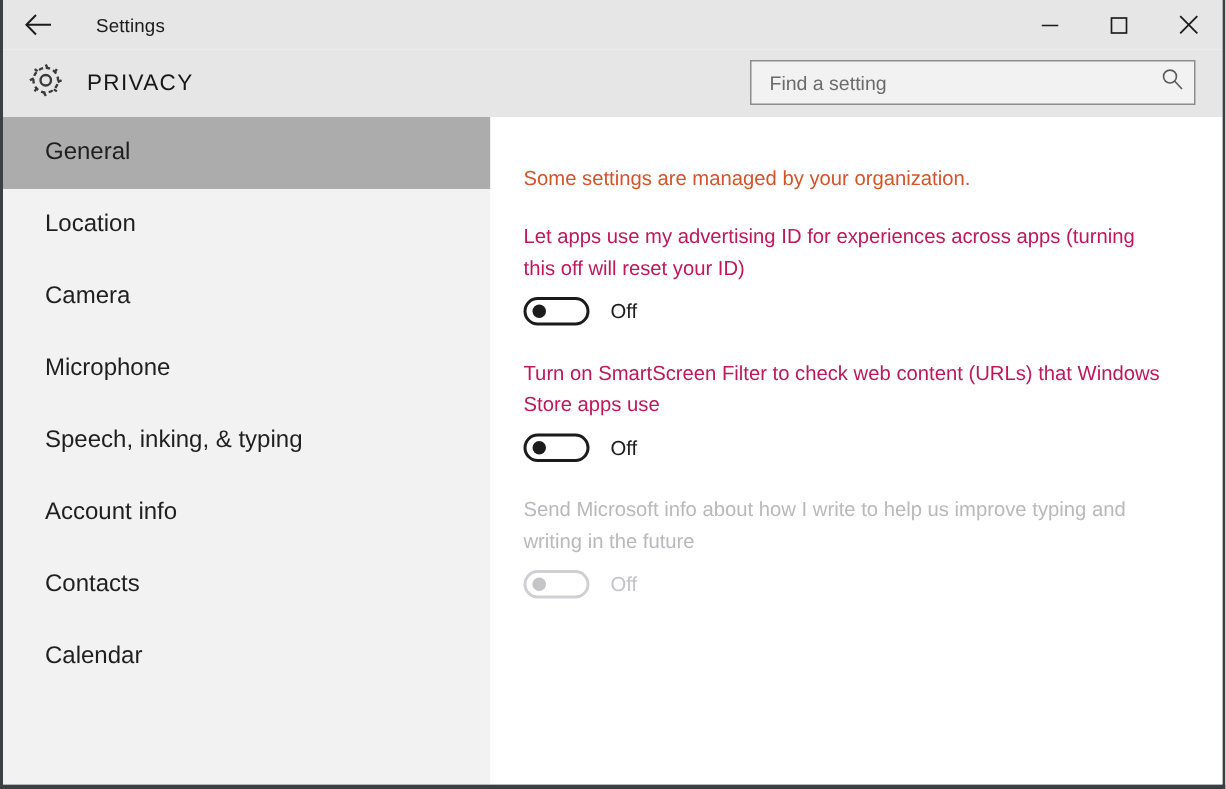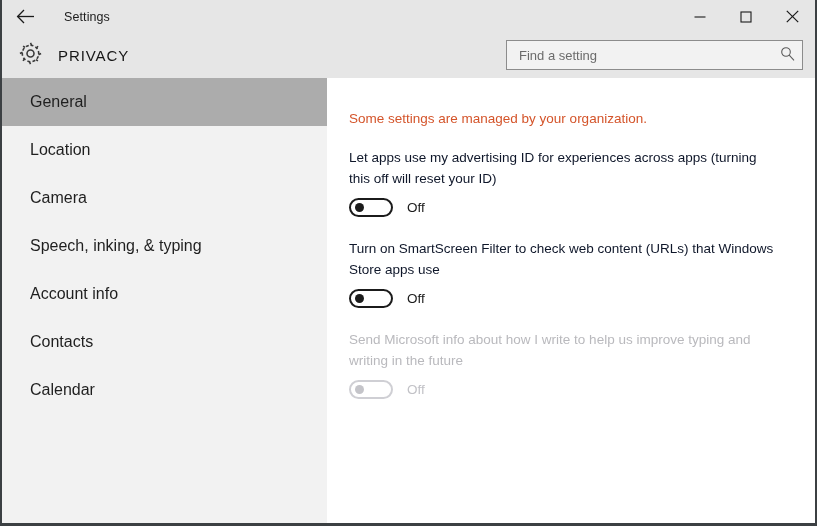--- a/index.html
+++ b/index.html
@@ -82,21 +82,21 @@
     justify-content: center;
   }
   .page-title {
     font-size: 15px;
     color: #161616;
     letter-spacing: 0.9px;
     font-weight: 400;
   }
   .search-box {
     position: absolute;
-    right: 12px;
+    right: 18px;
     top: 7px;
     width: 297px;
     height: 30px;
     background: #f2f2f2;
     border: 1px solid #8c8c8c;
     box-sizing: border-box;
     display: flex;
     align-items: center;
   }
   .search-input {
@@ -163,21 +163,21 @@
     color: #1b1b1b;
     font-weight: 400;
     margin-top: 26px;
     letter-spacing: 0.1px;
   }
   .setting {
     margin-top: 21px;
   }
   .setting-label {
     font-size: 13.5px;
-    color: #0f172a;
+    color: #be185d;
     line-height: 21px;
     max-width: 430px;
   }
   .setting.disabled .setting-label { color: #b9b9bd; }
   .toggle-row {
     display: flex;
     align-items: center;
     margin-top: 9px;
   }
   .toggle {
@@ -283,20 +283,23 @@
 
     <div class="sidebar" id="sidebar">
         <div class="nav-item selected">
           <span>General</span>
         </div>
         <div class="nav-item">
           <span>Location</span>
         </div>
         <div class="nav-item">
           <span>Camera</span>
+        </div>
+        <div class="nav-item">
+          <span>Microphone</span>
         </div>
         <div class="nav-item">
           <span>Speech, inking, &amp; typing</span>
         </div>
         <div class="nav-item">
           <span>Account info</span>
         </div>
         <div class="nav-item">
           <span>Contacts</span>
         </div>

